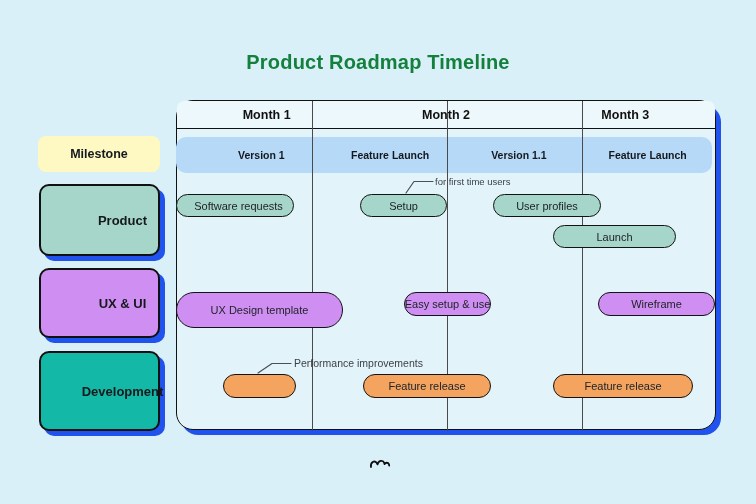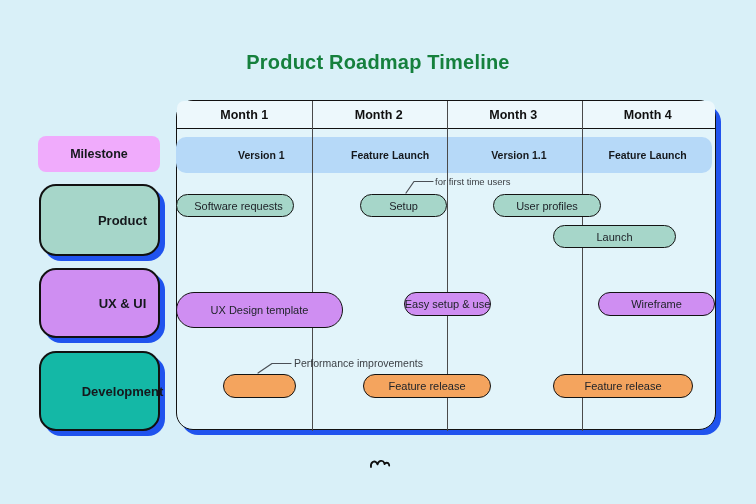--- a/index.html
+++ b/index.html
@@ -55,27 +55,27 @@
   .orange { background:#f4a45e; }
 
   .note {
     position:absolute; font-size:9.5px; color:#3b3f44; white-space:nowrap;
   }
   .leader { position:absolute; left:0; top:0; width:540px; height:330px; pointer-events:none; }
 
   
   .side-label {
     position:absolute; left:38px; top:136px; width:122px; height:36px;
-    background:#f0abfc; border-radius:8px;
+    background:#fef9c3; border-radius:8px;
     display:flex; align-items:center; justify-content:center;
     font-weight:bold; font-size:12.5px; color:#15181c;
   }
   .side-box {
     position:absolute; left:39px; width:121px;
-    border:2px solid #111; border-radius:17px;
+    border:2px solid #111; border-radius:10px;
     box-shadow:5px 5px 0 0 #2053ee;
     display:flex; align-items:center; justify-content:center;
     font-weight:bold; font-size:13px; color:#15181c;padding-left:46px;
   }
   .side-product     { top:184px; height:72px; background:#a6d6c9; }
   .side-ux          { top:268px; height:70px; background:#cf8ef2; }
   .side-development { top:351px; height:80px; background:#14b8a6; }
 
   .logo { position:absolute; left:369px; top:456px; width:22px; height:16px; }
 </style>
@@ -90,21 +90,20 @@
   <div class="side-box side-product">Product</div>
   <div class="side-box side-ux">UX &amp; UI</div>
   <div class="side-box side-development">Development</div>
 
   <div class="table">
 
     <div class="thead">
       <div class="th">Month 1</div>
       <div class="th">Month 2</div>
       <div class="th">Month 3</div>
-      <div class="th">Month 4</div>
     </div>
 
     <div class="milestone-band">
       <div class="mcell">Version 1</div>
       <div class="mcell">Feature Launch</div>
       <div class="mcell">Version 1.1</div>
       <div class="mcell">Feature Launch</div>
     </div>
 
     <div class="vline" style="left:135px"></div>

